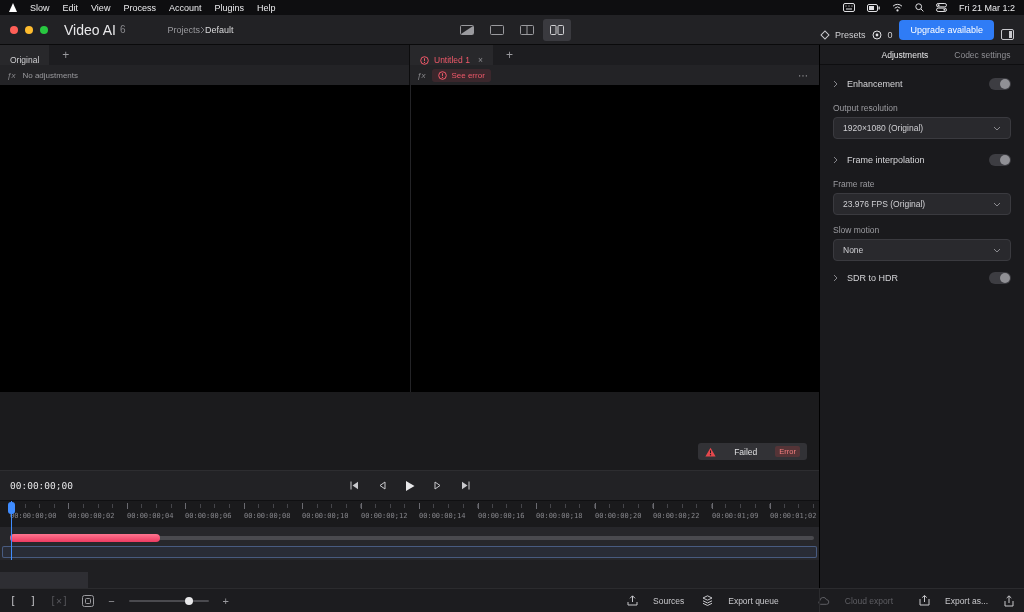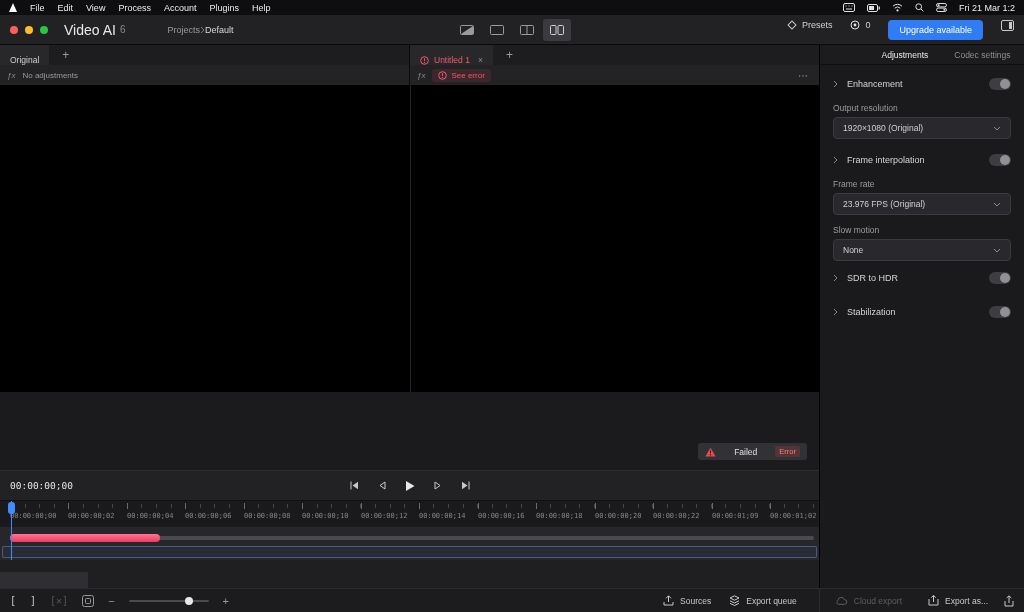--- a/index.html
+++ b/index.html
@@ -16,21 +16,21 @@
   .toolbar { position:absolute; top:15px; left:0; right:0; height:30px; background:#222225; border-bottom:1px solid #0a0a0b; display:flex; align-items:center; padding:0 10px; }
   .tlights { display:flex; gap:7px; margin-right:16px; }
   .tlight { width:8px; height:8px; border-radius:50%; }
   .app-title { font-size:14px; color:#e8e8ea; }
   .app-ver { color:#8a8a8e; margin-left:4px; font-size:10px; }
   .breadcrumb { display:flex; margin-left:42px; font-size:9px; color:#9a9a9e; align-items:center; }
   .crumb-current { color:#d8d8da; }
   .view-modes { position:absolute; left:50%; top:50%; transform:translate(-50%,-50%); display:flex; gap:2px; }
   .vm-btn { width:28px; height:22px; display:flex; align-items:center; justify-content:center; border-radius:3px; }
   .vm-btn.active { background:#3a3a3f; }
-  .toolbar-right { margin-left:auto; display:flex; align-items:flex-start; gap:18px; }
+  .toolbar-right { margin-left:auto; display:flex; align-items:flex-end; gap:7px; }
   .presets, .credits { display:flex; align-items:center; gap:5px; color:#d0d0d3; }
   .upgrade-btn { background:#2f7cf6; color:#fff; border:none; font:inherit; font-size:9px; padding:5px 11px; border-radius:4px; }
 
   
   .workspace { position:absolute; top:45px; left:0; width:819px; bottom:24px; background:#1b1b1d; }
   .panel-tabs { position:absolute; top:0; left:0; right:0; height:20px; display:flex; background:#1d1d20; }
   .half { flex:1; display:flex; align-items:center; position:relative; min-width:0; }
   .half.rhalf { border-left:1px solid #0c0c0d; }
   .ptab { height:20px; display:flex; align-items:flex-end; gap:5px; padding:0 10px; background:#28282b; font-size:8.5px; color:#cfcfd2; }
   .ptab.error-tab { color:#f0596a; }
@@ -77,21 +77,21 @@
 
   
   .bottombar { position:absolute; left:0; right:0; bottom:0; height:24px; background:#1c1c1f; border-top:1px solid #2b2b2e; display:flex; align-items:center; padding:0 10px; font-size:8.5px; }
   .bb-left { display:flex; align-items:center; gap:14px; }
   .bracket-btn { color:#c8c8cc; font-size:10px; font-family:"DejaVu Sans Mono",monospace; }
   .bracket-btn.disabled { color:#55555a; }
   .zoom-btn { color:#9a9a9e; font-size:11px; }
   .zoom-slider { position:relative; width:80px; height:2px; background:#4a4a4f; border-radius:1px; }
   .zoom-knob { position:absolute; left:70%; top:-3px; width:8px; height:8px; border-radius:50%; background:#e8e8ea; }
   .bb-spacer { flex:1; }
-  .bb-item { display:flex; align-items:center; gap:6px; color:#c8c8cc; }
+  .bb-item { display:flex; align-items:center; gap:15px; color:#c8c8cc; }
   .bb-item.disabled { color:#5e5e63; }
   .bb-divider { position:absolute; left:819px; top:0; bottom:0; width:1px; background:#2b2b2e; }
 
   
   .sidebar { position:absolute; top:45px; left:819px; right:0; bottom:24px; background:#1a1a1d; border-left:1px solid #000; }
   .side-tabs { height:20px; display:flex; align-items:center; justify-content:center; gap:26px; background:#1c1c1f; border-bottom:1px solid #0e0e10; font-size:8.5px; }
   .side-tab { color:#8e8e93; }
   .side-tab.active { color:#e8e8ea;margin-left:48px; }
   .sec-row { display:flex; align-items:center; height:26px; padding:0 13px; margin-top:8px; }
   .sec-row.first { margin-top:6px; }
@@ -104,21 +104,21 @@
 </style>
 </head>
 <body>
 
 <div class="menubar">
   <span>
       <svg width="8" height="9" viewBox="0 0 8 9">
         <path d="M4 0L8 9H0z" fill="#fff"></path>
       </svg>
     </span>
-  <span class="mitem">File</span>
+  <span class="mitem">Slow</span>
   <span class="mitem">Edit</span>
   <span class="mitem">View</span>
   <span class="mitem">Process</span>
   <span class="mitem">Account</span>
   <span class="mitem">Plugins</span>
   <span class="mitem">Help</span>
   <span class="m-right">
     <span>
         <svg width="12" height="9" viewBox="0 0 12 9">
           <rect x="0.5" y="0.5" width="11" height="8" rx="1.5" stroke="#e0e0e3" fill="none"></rect>
@@ -489,23 +489,14 @@
   <div class="sec-row" style="margin-top:0">
     <span>
         <svg width="5" height="8" viewBox="0 0 5 8">
           <path d="M1 1l3 3-3 3" stroke="#85858a" fill="none"></path>
         </svg>
       </span>
     <span class="sec-label">SDR to HDR</span>
     <span class="toggle"></span>
   </div>
 
-  <div class="sec-row">
-    <span>
-        <svg width="5" height="8" viewBox="0 0 5 8">
-          <path d="M1 1l3 3-3 3" stroke="#85858a" fill="none"></path>
-        </svg>
-      </span>
-    <span class="sec-label">Stabilization</span>
-    <span class="toggle"></span>
-  </div>
 
 </div>
 
 </body></html>

